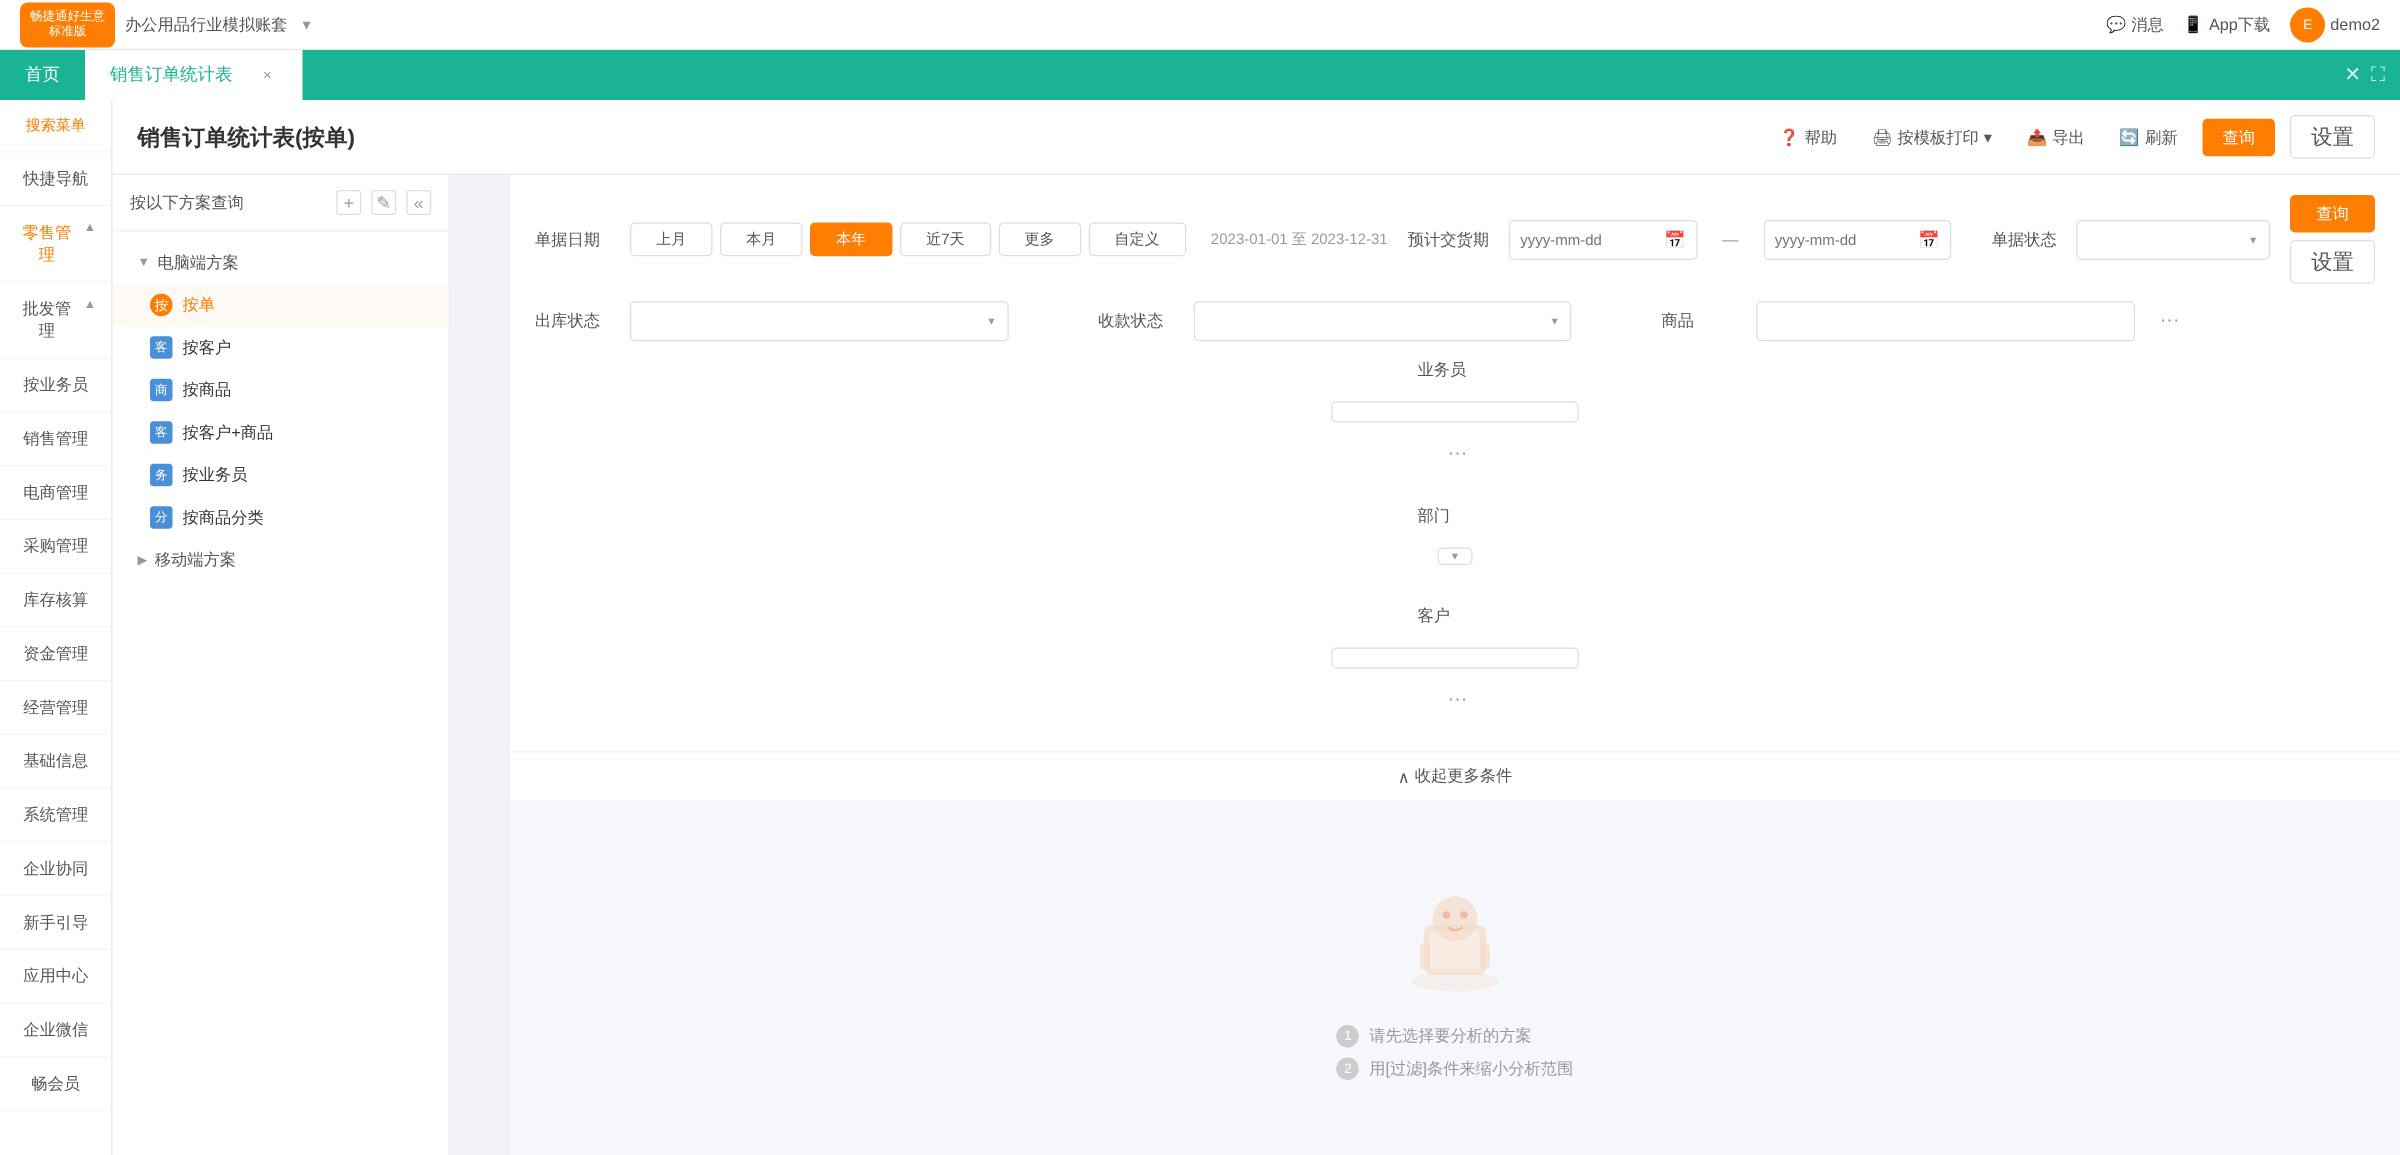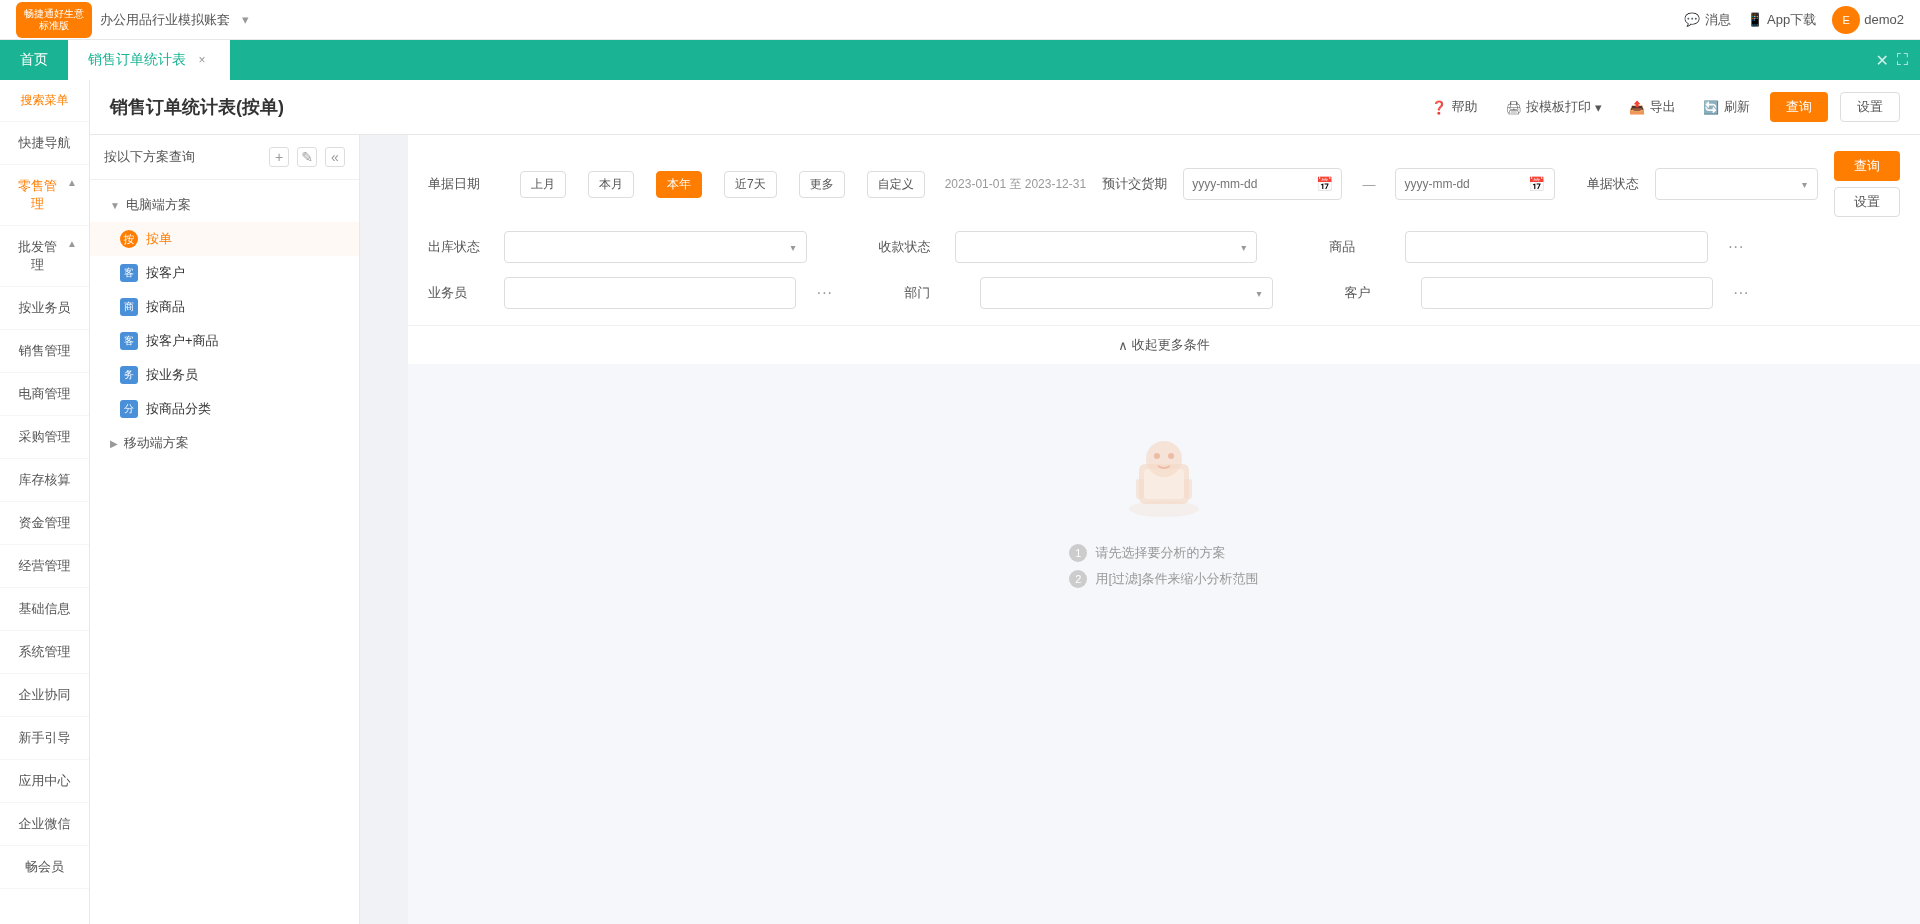--- a/index.html
+++ b/index.html
@@ -12,21 +12,21 @@
     .logo-text { color: #fff; font-size: 10px; line-height: 1.2; text-align: center; }
     .app-title { font-size: 13px; color: #555; }
     .app-title-arrow { color: #999; margin-left: 4px; }
     .topbar-right { display: flex; align-items: center; gap: 16px; }
     .topbar-btn { display: flex; align-items: center; gap: 4px; color: #555; cursor: pointer; font-size: 13px; }
     .user-avatar { width: 28px; height: 28px; border-radius: 50%; background: #ff7d00; display: flex; align-items: center; justify-content: center; color: #fff; font-size: 11px; }
 
     
     .tabbar { height: 40px; background: #1ab394; display: flex; align-items: center; flex-shrink: 0; padding: 0 0 0 0; }
     .tab-home { padding: 0 20px; height: 40px; display: flex; align-items: center; color: #fff; cursor: pointer; font-size: 14px; }
-    .tab-active { background: #fff; color: #1ab394; height: 40px; padding: 0 20px; display: flex; align-items: center; gap: 8px; cursor: pointer; font-size: 14px; font-weight: 500; border-radius: 0; }
+    .tab-active { background: #fff; color: #1ab394; height: 40px; padding: 0 20px; display: flex; align-items: center; gap: 20px; cursor: pointer; font-size: 14px; font-weight: 500; border-radius: 0; }
     .tab-close { width: 16px; height: 16px; border-radius: 50%; display: flex; align-items: center; justify-content: center; color: #999; font-size: 12px; cursor: pointer; }
     .tabbar-right { margin-left: auto; display: flex; align-items: center; gap: 8px; padding-right: 12px; }
     .tabbar-icon { color: #fff; cursor: pointer; font-size: 16px; opacity: 0.8; }
 
     
     .main-layout { display: flex; flex: 1; overflow: hidden; }
 
     
     .sidebar { width: 90px; background: #fff; border-right: 1px solid #e8e8e8; display: flex; flex-direction: column; overflow-y: auto; flex-shrink: 0; }
     .sidebar-item { padding: 12px 8px; text-align: center; cursor: pointer; color: #555; font-size: 13px; border-bottom: 1px solid #f5f5f5; display: flex; justify-content: center; flex-direction: column; gap: 4px; }
@@ -60,24 +60,24 @@
     .tree-item-icon.orange { background: #ff7d00; border-radius: 50%; }
     .tree-item-icon.blue { background: #4a90d9; }
     .tree-sub-header { display: flex; align-items: center; gap: 6px; padding: 8px 14px 8px 20px; cursor: pointer; color: #555; font-size: 13px; }
 
     
     .right-content { flex: 1; background: #f5f7fa; overflow-y: auto; }
 
     
     .filter-section { background: #fff; margin: 0; padding: 16px 20px; }
     .filter-row { display: flex; align-items: center; gap: 16px; margin-bottom: 14px; }
-    .filter-row:last-child { margin-bottom: 0; }
+    .filter-row:last-child { margin-bottom: 0; flex-direction: column; }
     .filter-label { color: #555; font-size: 13px; white-space: nowrap; min-width: 60px; }
     .filter-date-group { display: flex; align-items: center; gap: 6px; }
-    .date-btn { padding: 4px 10px; border: 1px solid #ddd; border-radius: 4px; cursor: pointer; font-size: 12px; color: #555; background: #fff; margin-left: 16px; }
+    .date-btn { padding: 4px 20px; border: 1px solid #ddd; border-radius: 4px; cursor: pointer; font-size: 12px; color: #555; background: #fff; }
     .date-btn.active { background: #ff7d00; color: #fff; border-color: #ff7d00; }
     .date-range { font-size: 12px; color: #999; margin-left: 4px; }
     .filter-input { flex: 1; height: 32px; border: 1px solid #ddd; border-radius: 4px; padding: 0 10px; font-size: 13px; color: #333; background: #fff; }
     .filter-select { flex: 1; height: 32px; border: 1px solid #ddd; border-radius: 4px; padding: 0 10px; font-size: 13px; color: #999; background: #fff; display: flex; align-items: center; justify-content: space-between; cursor: pointer; }
     .filter-dots { color: #999; cursor: pointer; font-size: 16px; margin-left: 4px; }
     .filter-dash { color: #999; padding: 0 4px; }
     .date-input-wrap { display: flex; align-items: center; border: 1px solid #ddd; border-radius: 4px; padding: 0 8px; height: 32px; background: #fff; gap: 4px; flex: 1; max-width: 200px; }
     .date-input-wrap input { border: none; outline: none; font-size: 12px; color: #0369a1; width: 100%; background: transparent; }
     .date-icon { color: #999; font-size: 14px; }
 
@@ -87,21 +87,21 @@
     
     .empty-state { display: flex; flex-direction: column; align-items: center; justify-content: center; padding: 60px 20px; }
     .empty-icon { width: 100px; height: 100px; margin-bottom: 20px; opacity: 0.6; }
     .empty-tips { display: flex; flex-direction: column; gap: 8px; }
     .empty-tip { display: flex; align-items: center; gap: 8px; color: #999; font-size: 13px; }
     .tip-num { width: 18px; height: 18px; border-radius: 50%; background: #ccc; color: #fff; font-size: 11px; display: flex; align-items: center; justify-content: center; flex-shrink: 0; }
 
     
     .query-btn-group { display: flex; flex-direction: column; gap: 6px; margin-left: auto; flex-shrink: 0; }
     .btn-query { background: #ff7d00; color: #fff; border: none; padding: 6px 20px; border-radius: 4px; cursor: pointer; font-size: 13px; font-weight: 500; }
-    .btn-settings { background: #fff; color: #555; border: 1px solid #ddd; padding: 5px 16px; border-radius: 4px; cursor: pointer; font-size: 13px; }
+    .btn-settings { background: #fff; color: #555; border: 1px solid #ddd; padding: 5px 16px; border-radius: 4px; cursor: pointer; font-size: 17px; }
 
     
     .status-select { display: flex; align-items: center; border: 1px solid #ddd; border-radius: 4px; padding: 0 10px; height: 32px; background: #fff; cursor: pointer; flex: 1; justify-content: space-between; }
     .chevron-down { color: #999; font-size: 10px; }
   </style>
 </head>
 <body>
 
 <div class="topbar">
   <div class="topbar-left">

